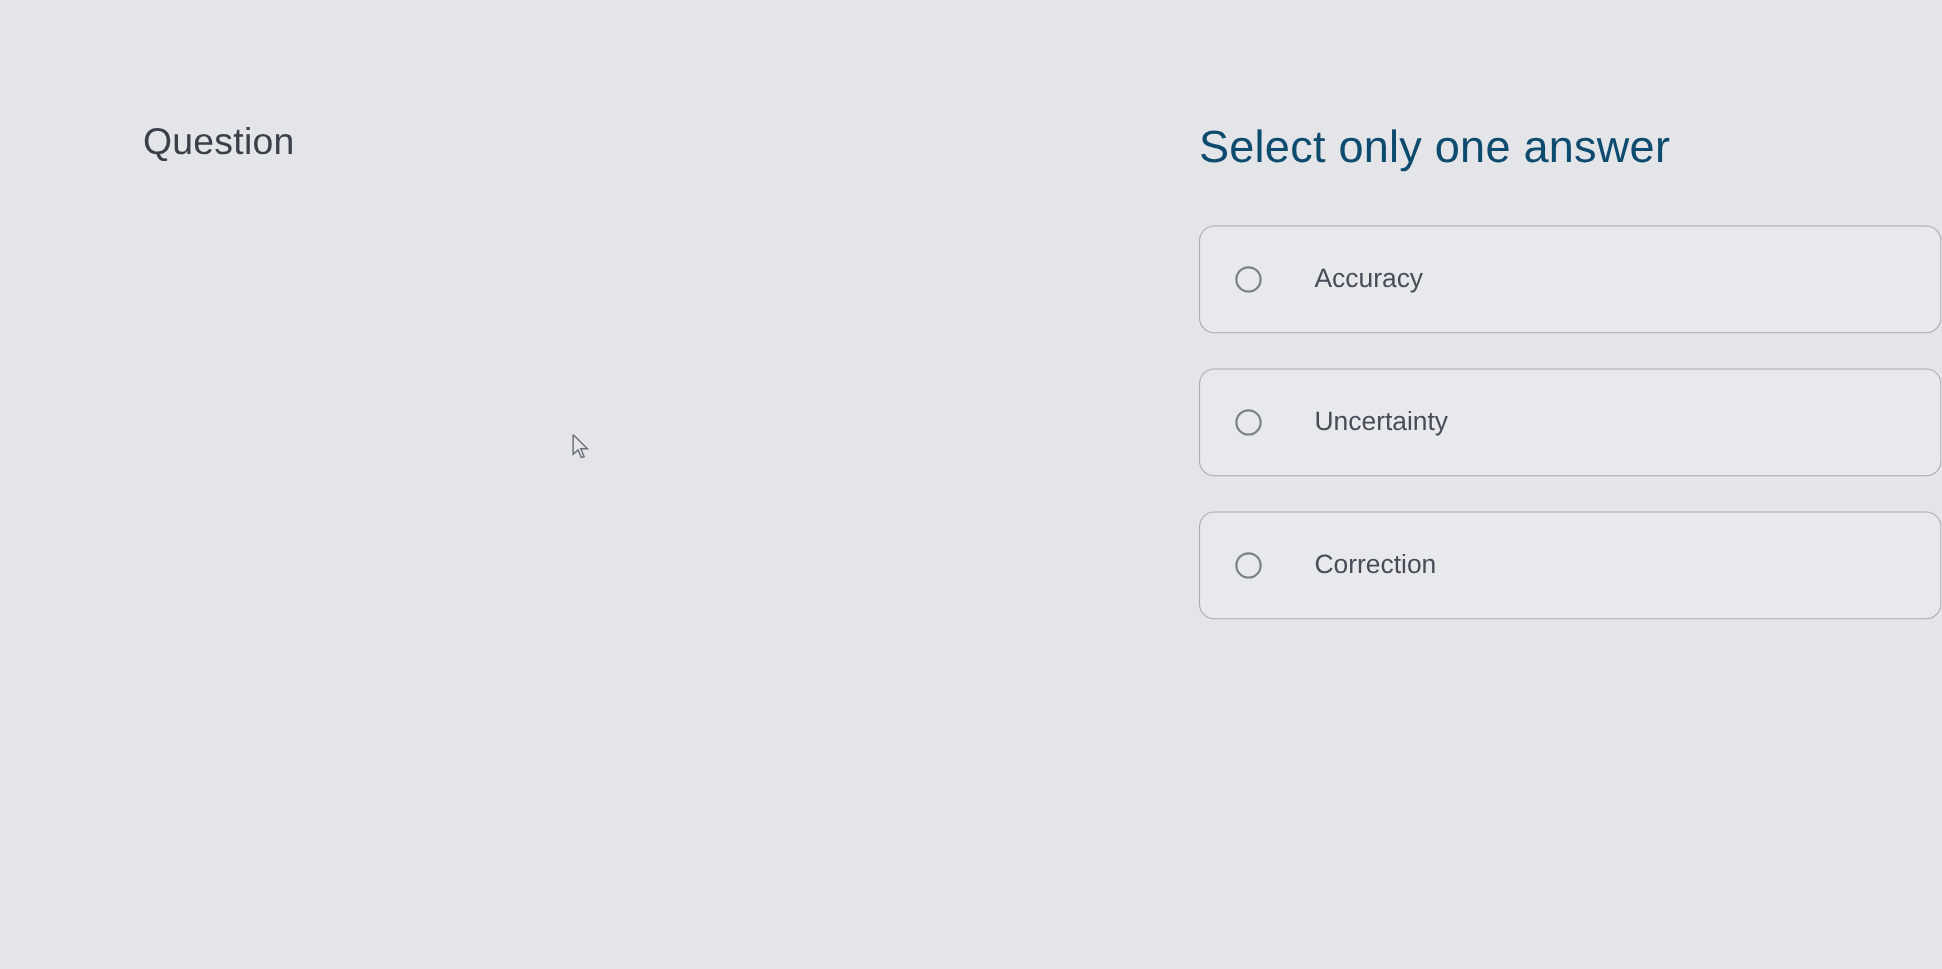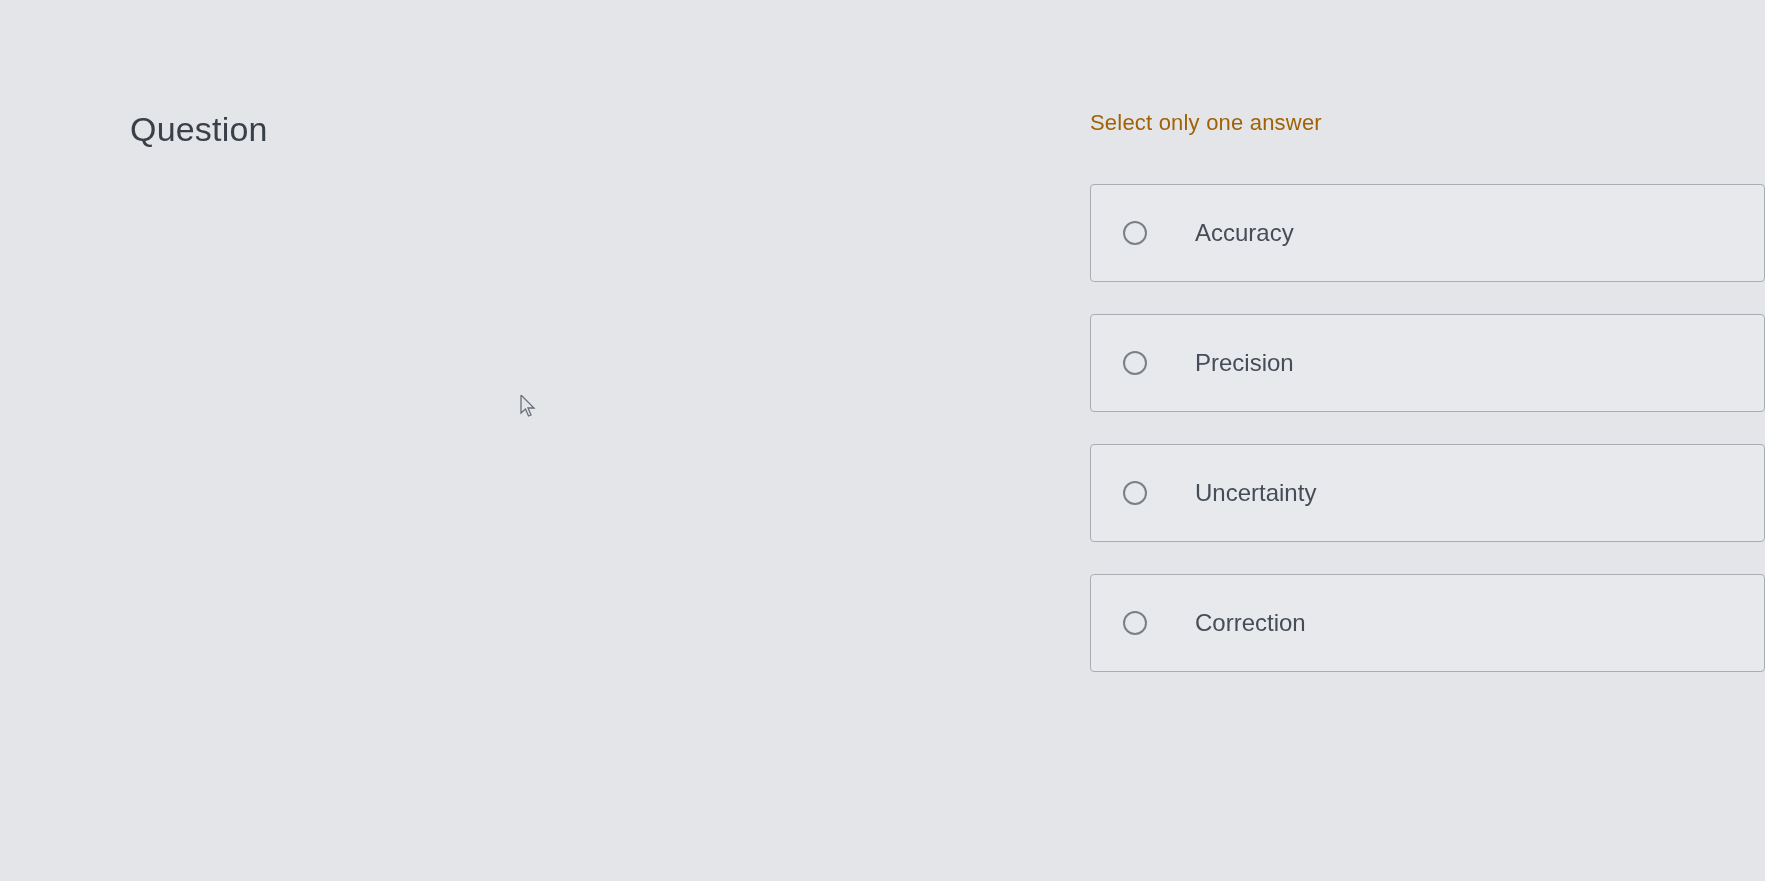--- a/index.html
+++ b/index.html
@@ -32,29 +32,29 @@
     margin-bottom: 58px;
     letter-spacing: 0.2px;
   }
   .question-text {
     font-size: 25px;
     font-weight: 400;
     color: #55606c;
     line-height: 1.4;
   }
   .answer-heading {
-    font-size: 22px;
+    font-size: 41px;
     font-weight: 400;
-    color: #a16207;
+    color: #0c4a6e;
     margin-bottom: 48px;
     letter-spacing: 0.2px;
   }
   .option-box {
     border: 1.5px solid #a8adb4;
-    border-radius: 4px;
+    border-radius: 14px;
     background: #e7e9ec;
     padding: 34px 28px 34px 32px;
     margin-bottom: 32px;
     display: flex;
     align-items: center;
     cursor: pointer;
   }
   .radio-circle {
     width: 24px;
     height: 24px;
@@ -87,24 +87,20 @@
   </div>
 
   <div class="right-panel">
     <h2 class="answer-heading">Select only one answer</h2>
 
     <div class="option-box">
       <span class="radio-circle"></span>
       <span class="option-label">Accuracy</span>
     </div>
 
-    <div class="option-box">
-      <span class="radio-circle"></span>
-      <span class="option-label">Precision</span>
-    </div>
 
     <div class="option-box">
       <span class="radio-circle"></span>
       <span class="option-label">Uncertainty</span>
     </div>
 
     <div class="option-box">
       <span class="radio-circle"></span>
       <span class="option-label">Correction</span>
     </div>

